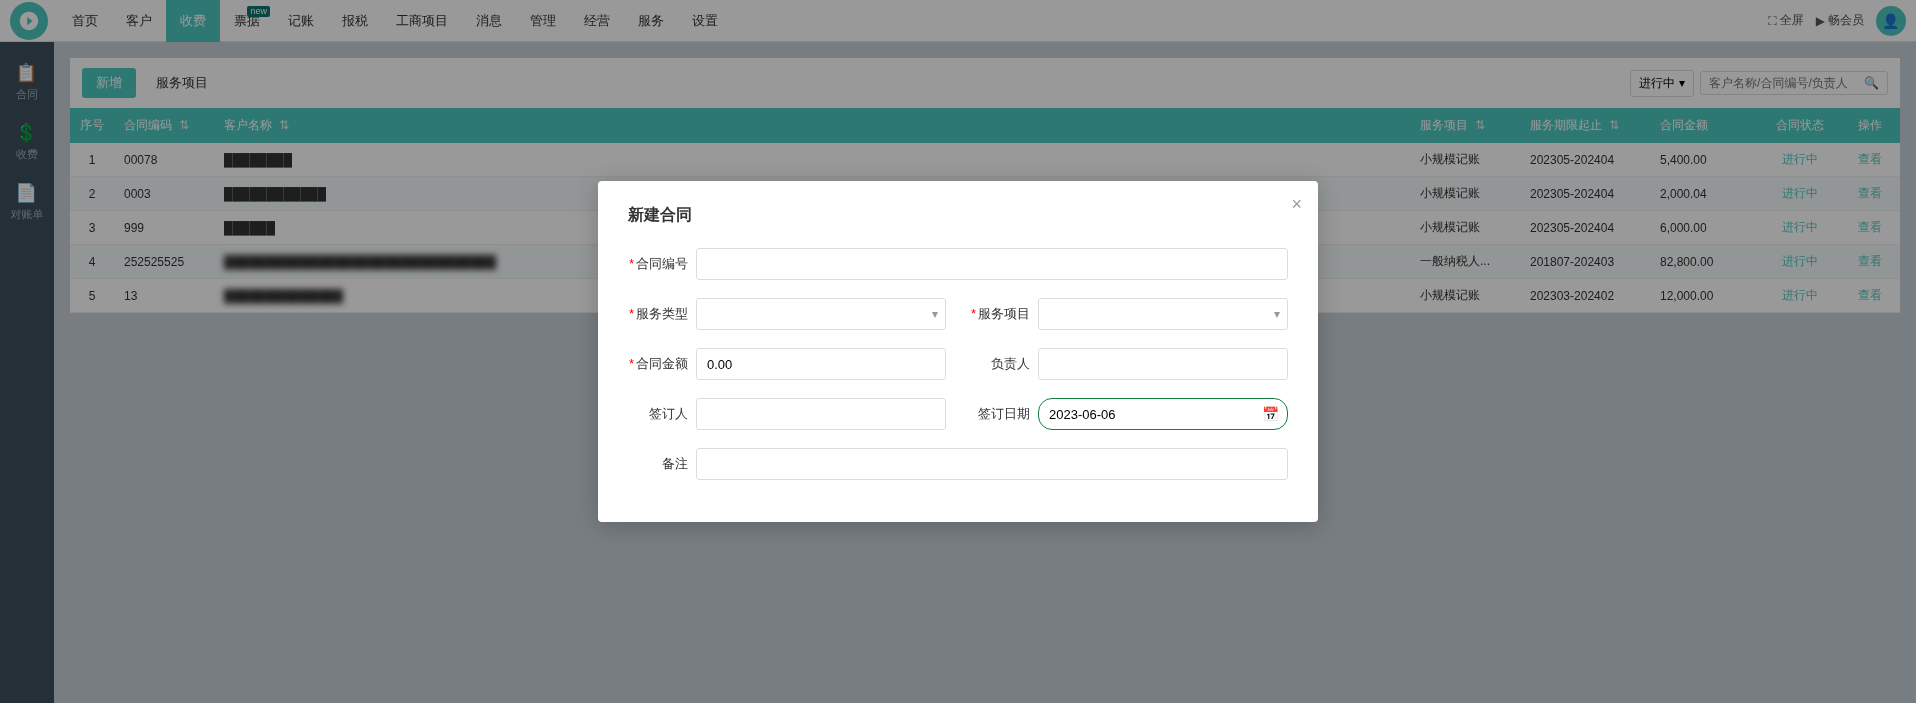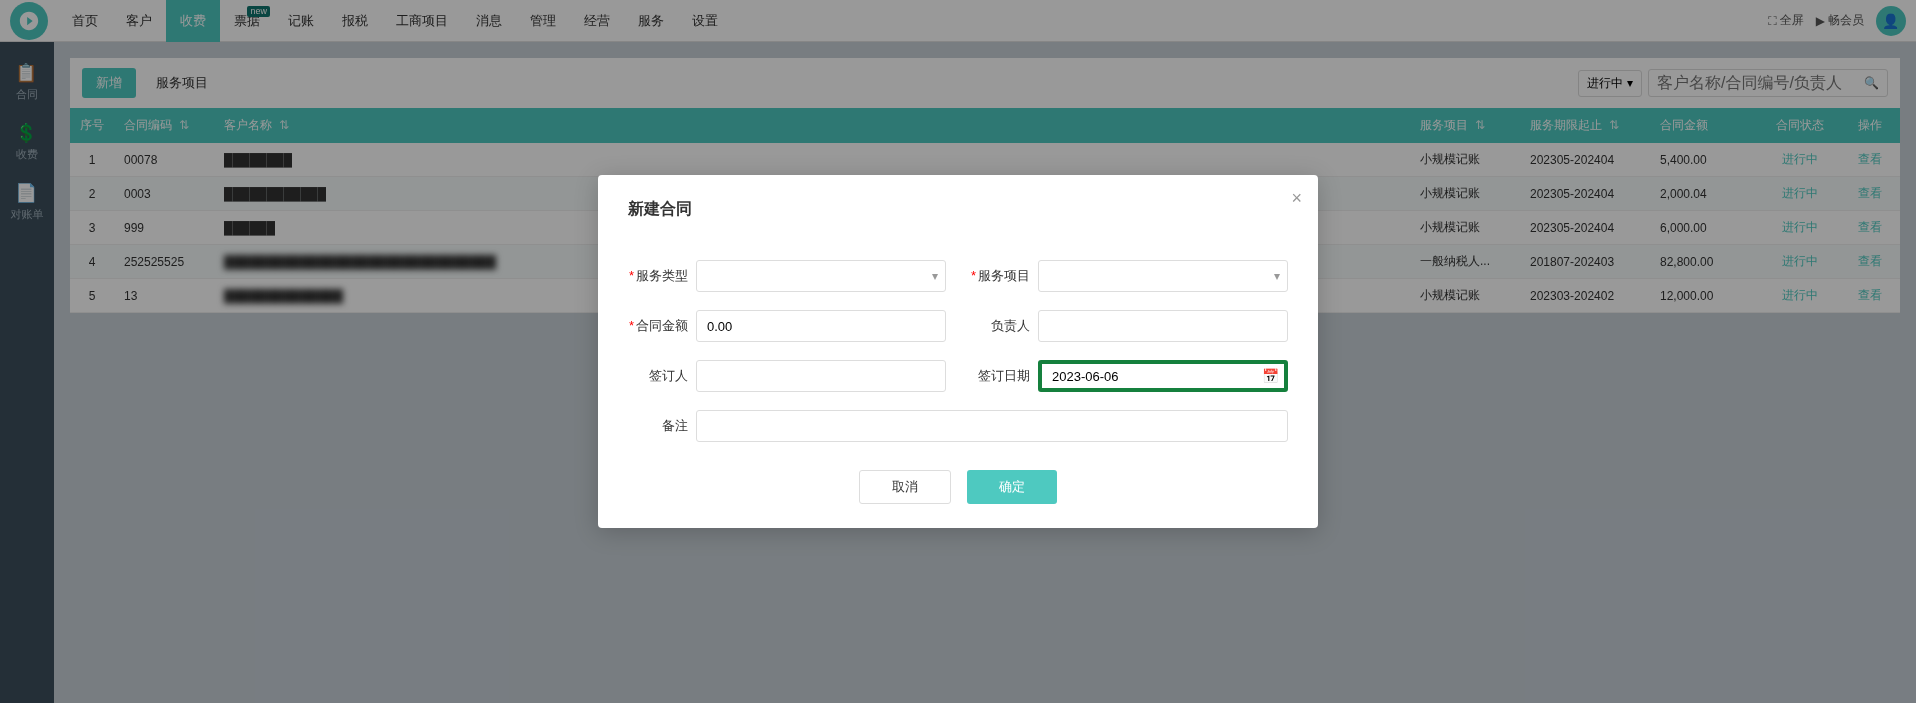--- a/index.html
+++ b/index.html
@@ -81,21 +81,21 @@
       border: 1px solid #ddd; padding: 4px 8px; border-radius: 3px;
       font-size: 12px; cursor: pointer; background: #fff;
       display: flex; align-items: center; gap: 4px;
     }
     .search-box {
       border: 1px solid #ddd; padding: 4px 8px; border-radius: 3px;
       font-size: 12px; min-width: 180px; background: #fff;
       display: flex; align-items: center;
     }
     .search-box input {
-      border: none; outline: none; font-size: 16px; flex: 1; background: transparent;
+      border: none; outline: none; font-size: 12px; flex: 1; background: transparent;
     }
 
     
     table { width: 100%; border-collapse: collapse; }
     thead tr { background: #4ec9c0; }
     thead th {
       padding: 9px 10px; color: #fff; font-size: 12px; font-weight: normal;
       text-align: left; white-space: nowrap;
     }
     thead th.center { text-align: center; }
@@ -151,21 +151,21 @@
       height: 32px; appearance: none; background: #fff; cursor: pointer;
     }
     .select-arrow {
       position: absolute; right: 8px; top: 50%; transform: translateY(-50%);
       pointer-events: none; color: #999; font-size: 12px;
     }
     .date-input-wrapper {
       flex: 1; position: relative; display: flex; align-items: center;
     }
     .date-input {
-      width: 100%; border: 4px solid #15803d; border-radius: 3px;
+      width: 100%; border: 1px solid #15803d; border-radius: 14px;
       padding: 6px 30px 6px 10px; font-size: 13px; outline: none; height: 32px;
     }
     .date-icon {
       position: absolute; right: 8px; top: 50%; transform: translateY(-50%);
       color: #aaa; font-size: 14px; cursor: pointer;
     }
     .modal-footer {
       display: flex; justify-content: center; gap: 16px; margin-top: 28px;
     }
     .btn-cancel {
@@ -359,20 +359,26 @@
     </table>
   </div>
 </div>
 
 <div class="modal-overlay">
   <div class="modal">
     <div class="modal-title">新建合同</div>
     <span class="modal-close">×</span>
 
     <div class="form-row">
+      <div class="form-field">
+        <span class="form-label">
+          <span class="required-star">*</span><span>合同编号</span>
+        </span>
+        <input type="text" class="form-input" style="">
+      </div>
     </div>
 
     <div class="form-row">
       <div class="form-field">
         <span class="form-label">
           <span class="required-star">*</span><span>服务类型</span>
         </span>
         <div class="form-select-wrapper">
           <select class="form-select">
             <option value=""></option>
@@ -428,18 +434,14 @@
 
     <div class="form-row">
       <div class="form-field">
         <span class="form-label">
           <span>备注</span>
         </span>
         <input type="text" class="form-input" style="">
       </div>
     </div>
 
-    <div class="modal-footer">
-      <button class="btn-cancel">取消</button>
-      <button class="btn-confirm">确定</button>
-    </div>
   </div>
 </div>
 
 </body></html>

